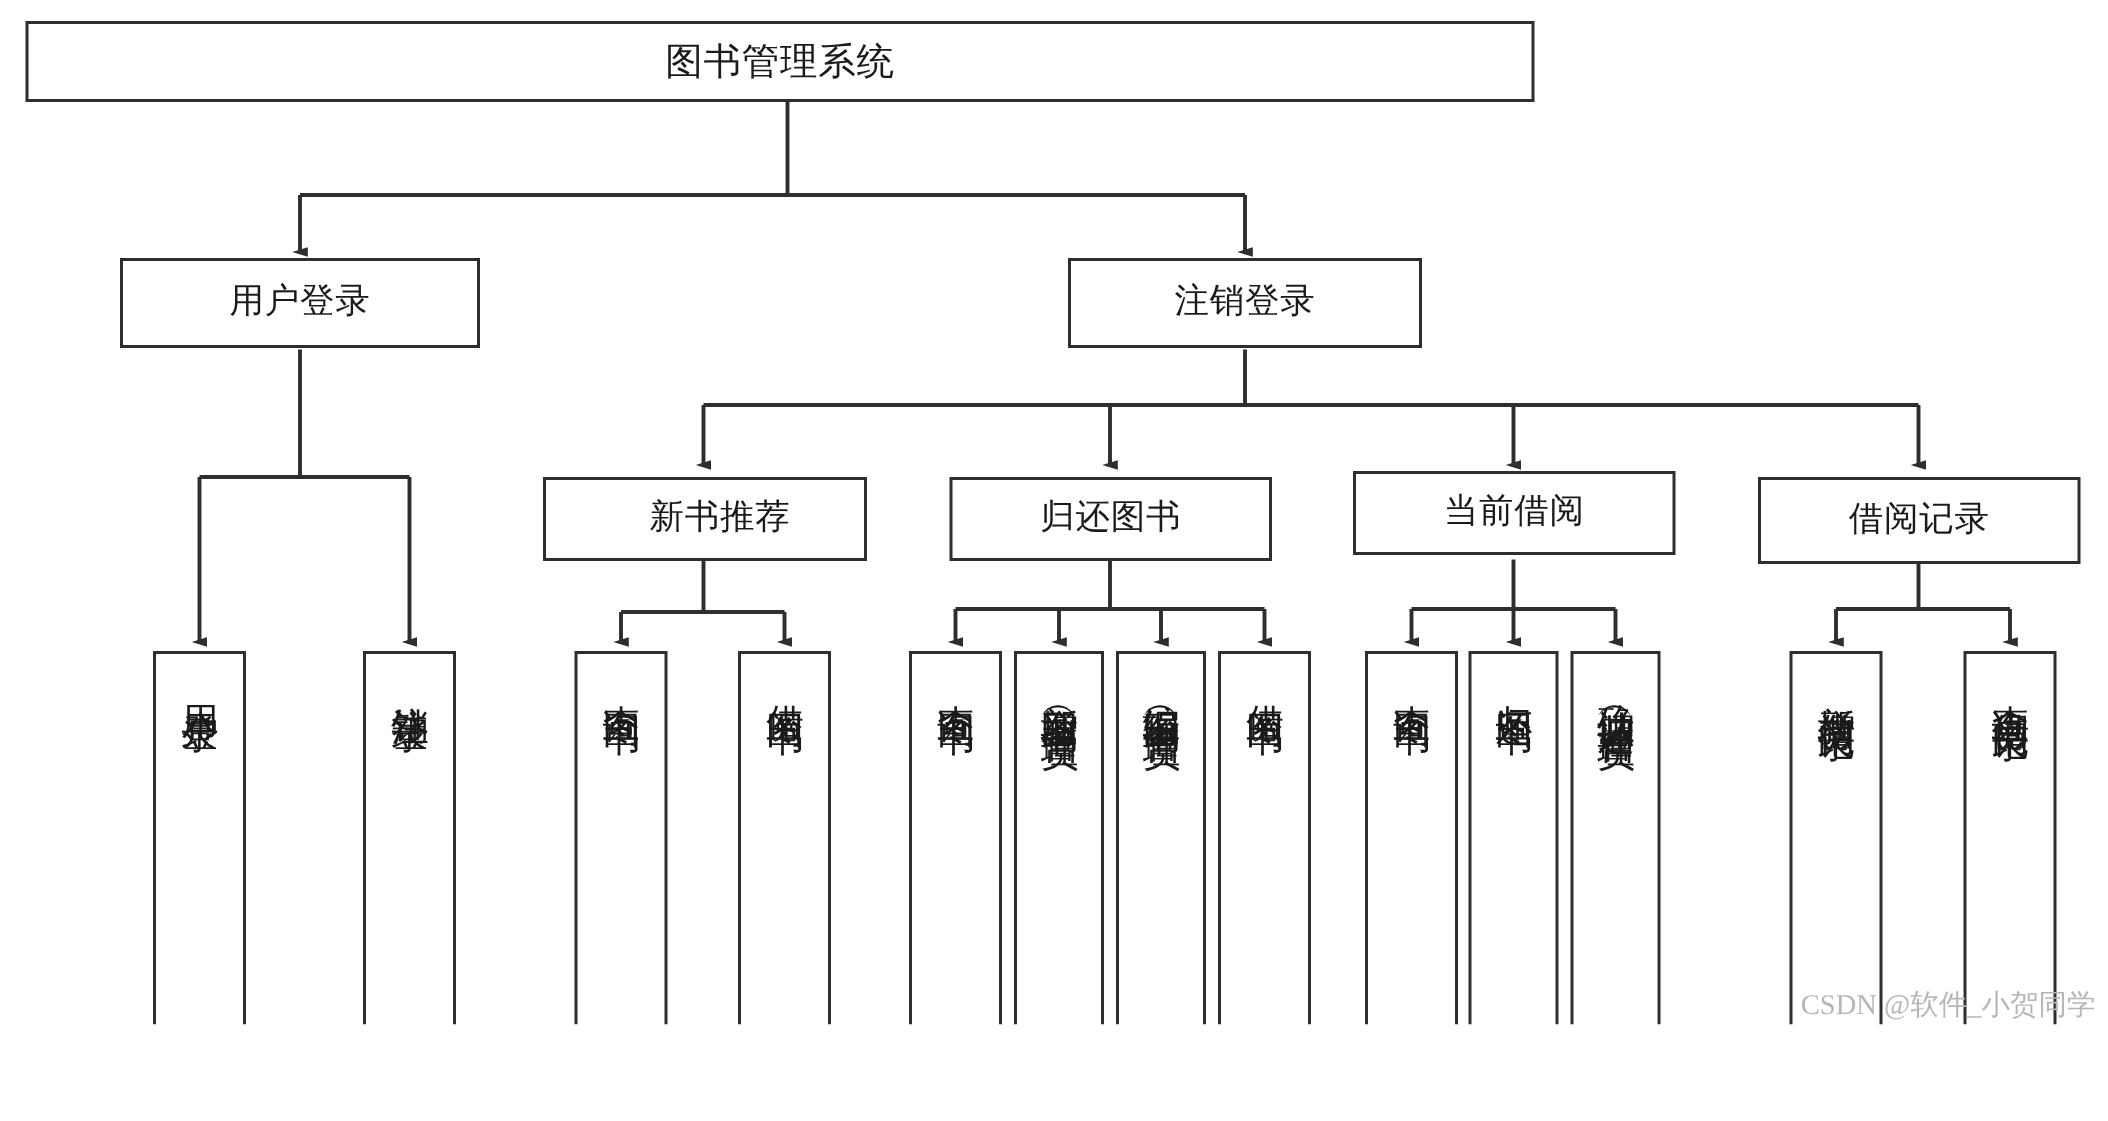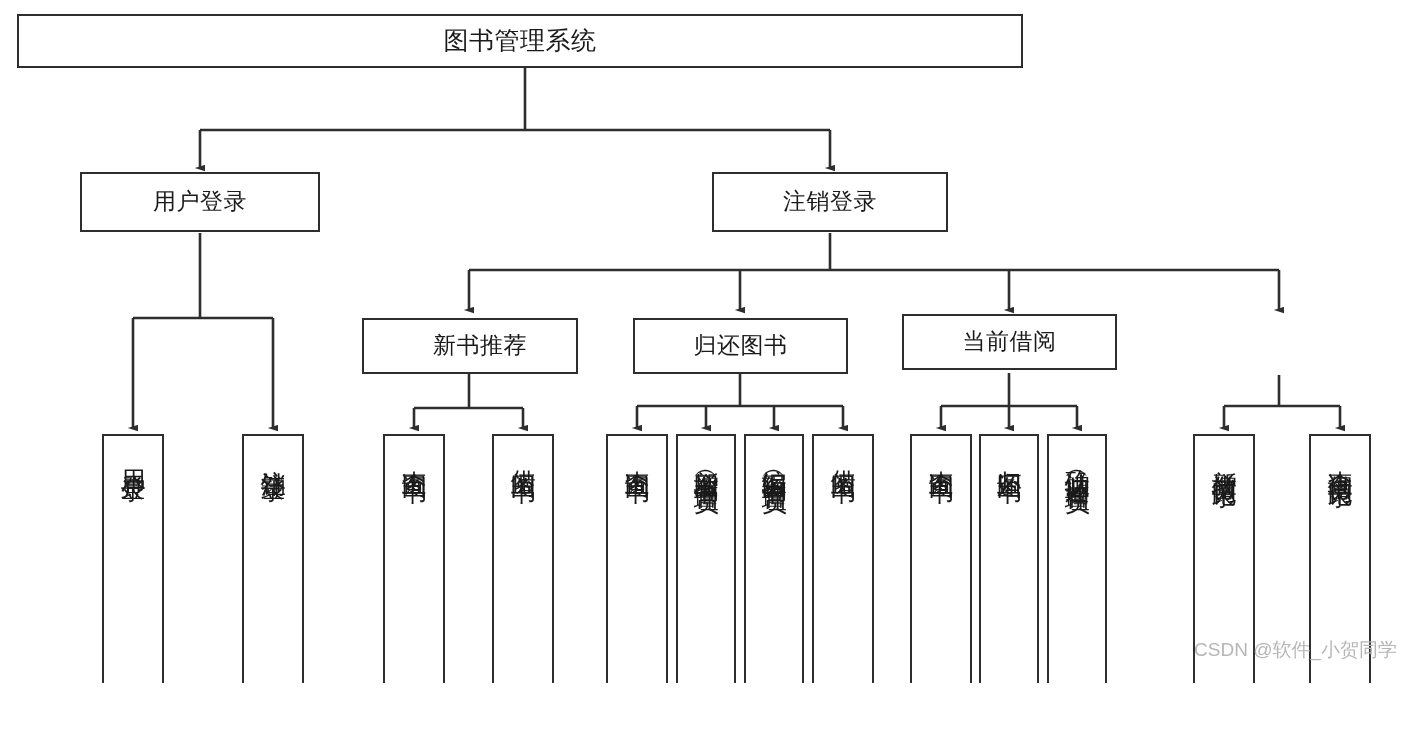--- a/index.html
+++ b/index.html
@@ -56,26 +56,26 @@
     text-orientation: upright;
     font-size: 25px;
     letter-spacing: 3px;
   }
   .node.root .node-label {
     font-size: 25px;
   }
   .watermark {
     position: absolute;
     right: 8px;
-    bottom: 20px;
+    bottom: 0;
     font-size: 19px;
     color: #b6b6b6;
     z-index: 5;
     white-space: nowrap;
-    font-family: Liberation Sans, sans-serif;
+    font-family: Liberation Serif, serif;
     text-align: center;
   }
 </style>
 </head>
 <body>
 
 <div id="diagram-canvas">
 
   <svg id="edge-layer" viewBox="0 0 1405 747" width="1405" height="747" xmlns="http://www.w3.org/2000/svg">
     <defs>
@@ -144,20 +144,23 @@
   </div>
 
   <div class="node horizontal" style="left:633px; top:318px; width:215px; height:56px;">
     <span class="node-label">归还图书</span>
   </div>
 
   <div class="node horizontal" style="left:902px; top:314px; width:215px; height:56px;">
     <span class="node-label">当前借阅</span>
   </div>
 
+  <div class="node horizontal" style="left:1172px; top:318px; width:215px; height:58px;">
+    <span class="node-label">借阅记录</span>
+  </div>
 
   <div class="node vertical" style="left:102px; top:434px; width:62px; height:301px;">
     <span class="node-label">用户登录</span>
   </div>
 
   <div class="node vertical" style="left:242px; top:434px; width:62px; height:301px;">
     <span class="node-label">注销登录</span>
   </div>
 
   <div class="node vertical" style="left:383px; top:434px; width:62px; height:301px;">

